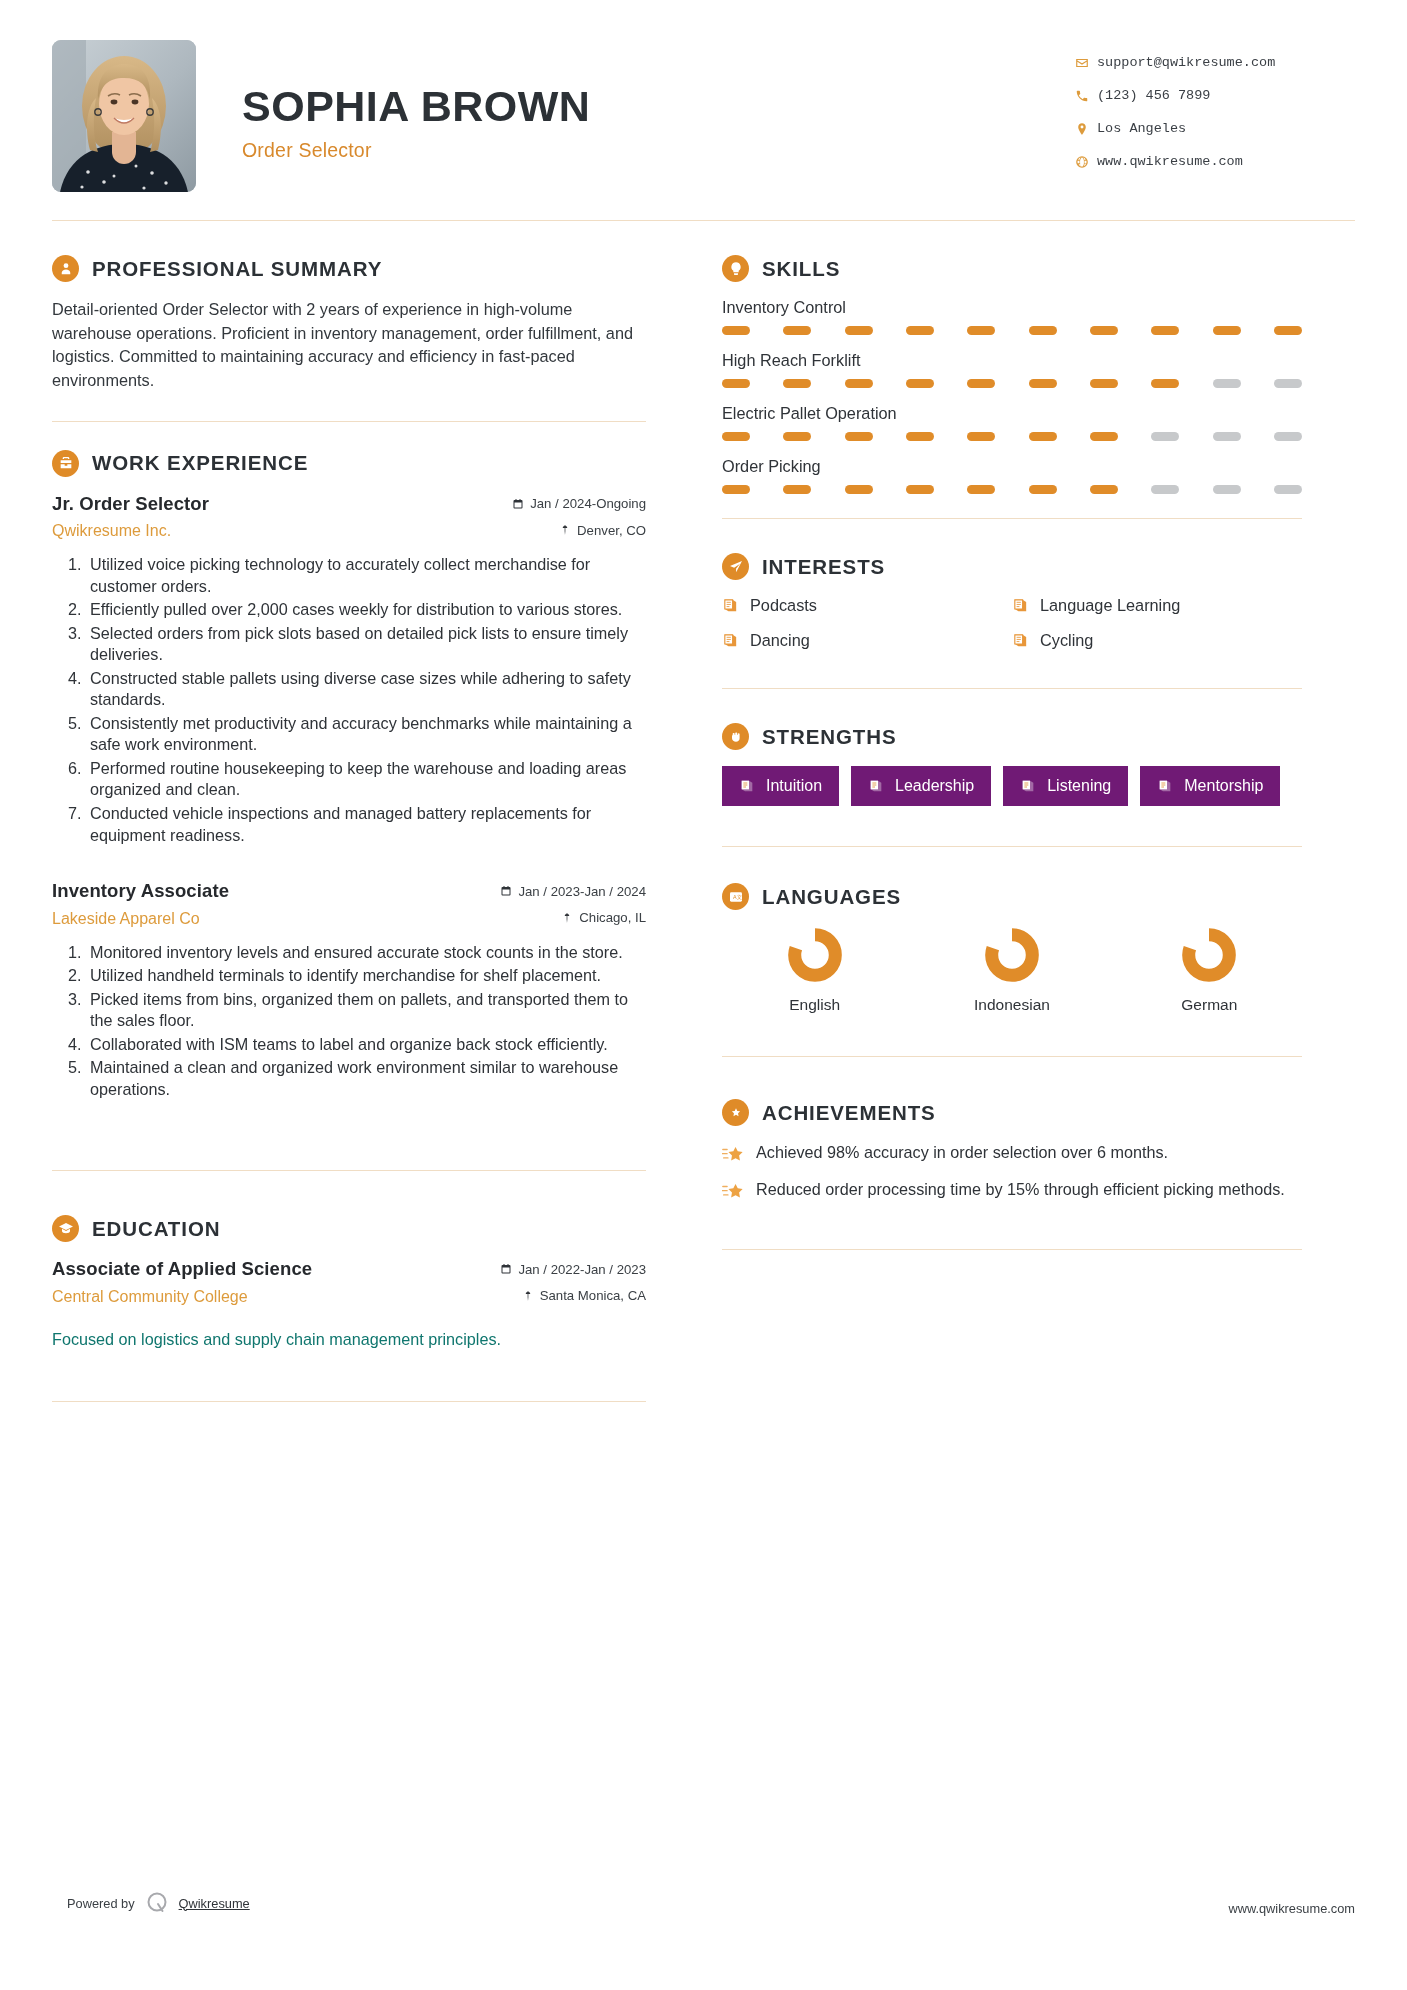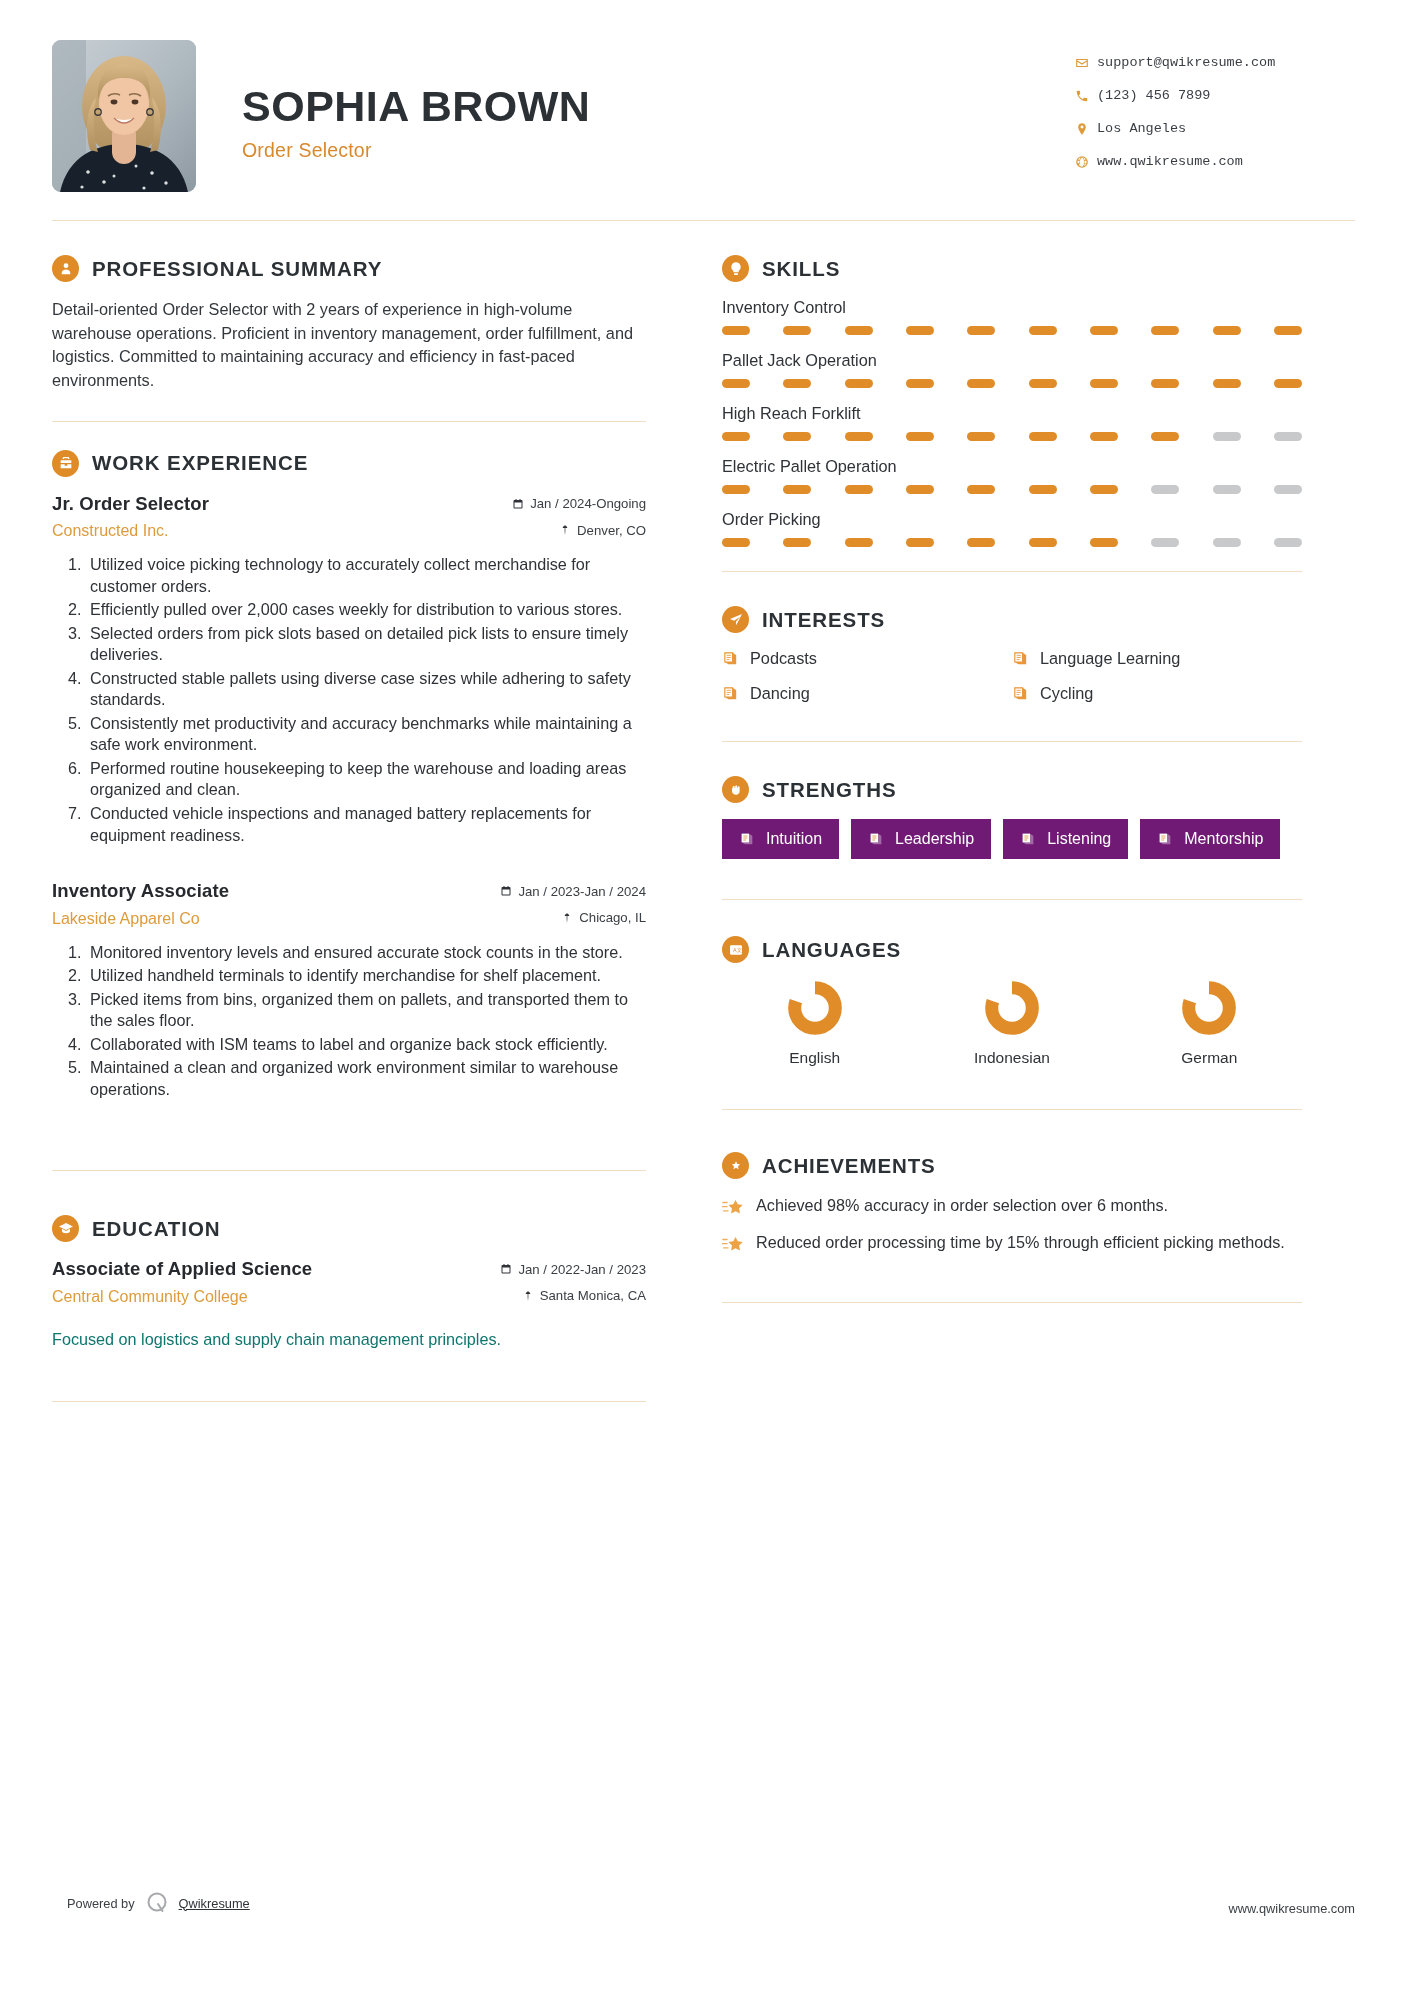--- a/index.html
+++ b/index.html
@@ -386,21 +386,21 @@
           <div class="entry-row">
             <div class="entry-title">Jr. Order Selector</div>
             <div class="meta">
               <svg viewBox="0 0 24 24">
                   <path d="M7 2v2H5a2 2 0 00-2 2v13a2 2 0 002 2h14a2 2 0 002-2V6a2 2 0 00-2-2h-2V2h-2v2H9V2H7zM5 9h14v10H5V9z"></path>
                 </svg>
               <span>Jan / 2024-Ongoing</span>
             </div>
           </div>
           <div class="entry-row">
-            <div class="entry-org">Constructed Inc.</div>
+            <div class="entry-org">Qwikresume Inc.</div>
             <div class="meta meta-2">
               <svg viewBox="0 0 24 24">
                   <path d="M12 2a1 1 0 011 1v1.2c2 .4 3.5 1.6 3.5 3 0 .4-.3.8-.8.8h-3v6.5L12 22l-.7-7.5v-6.5h-3c-.5 0-.8-.4-.8-.8 0-1.4 1.5-2.6 3.5-3V3a1 1 0 011-1z"></path>
                 </svg>
               <span>Denver, CO</span>
             </div>
           </div>
           <ol class="bullets">
             <li>Utilized voice picking technology to accurately collect merchandise for customer orders.</li>
             <li>Efficiently pulled over 2,000 cases weekly for distribution to various stores.</li>
@@ -485,35 +485,20 @@
           <span class="sec-ico">
             <svg viewBox="0 0 24 24">
                 <path d="M12 2a7 7 0 00-4 12.7V17h8v-2.3A7 7 0 0012 2zM9 18.5h6V20a1 1 0 01-1 1h-4a1 1 0 01-1-1v-1.5z"></path>
               </svg>
           </span>
           <span class="sec-title">SKILLS</span>
         </div>
 
         <div class="skill">
           <div class="skill-name">Inventory Control</div>
-          <div class="dots">
-              <span class="dot on"></span>
-              <span class="dot on"></span>
-              <span class="dot on"></span>
-              <span class="dot on"></span>
-              <span class="dot on"></span>
-              <span class="dot on"></span>
-              <span class="dot on"></span>
-              <span class="dot on"></span>
-              <span class="dot on"></span>
-              <span class="dot on"></span>
-            </div>
-        </div>
-        <div class="skill">
-          <div class="skill-name">Pallet Jack Operation</div>
           <div class="dots">
               <span class="dot on"></span>
               <span class="dot on"></span>
               <span class="dot on"></span>
               <span class="dot on"></span>
               <span class="dot on"></span>
               <span class="dot on"></span>
               <span class="dot on"></span>
               <span class="dot on"></span>
               <span class="dot on"></span>

